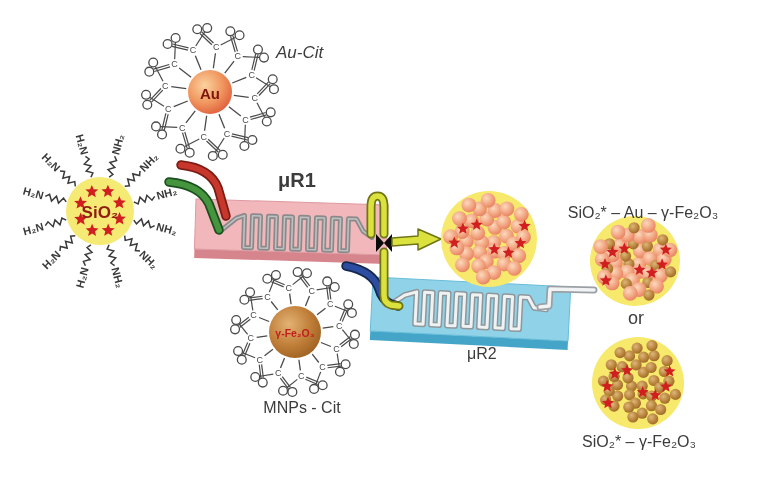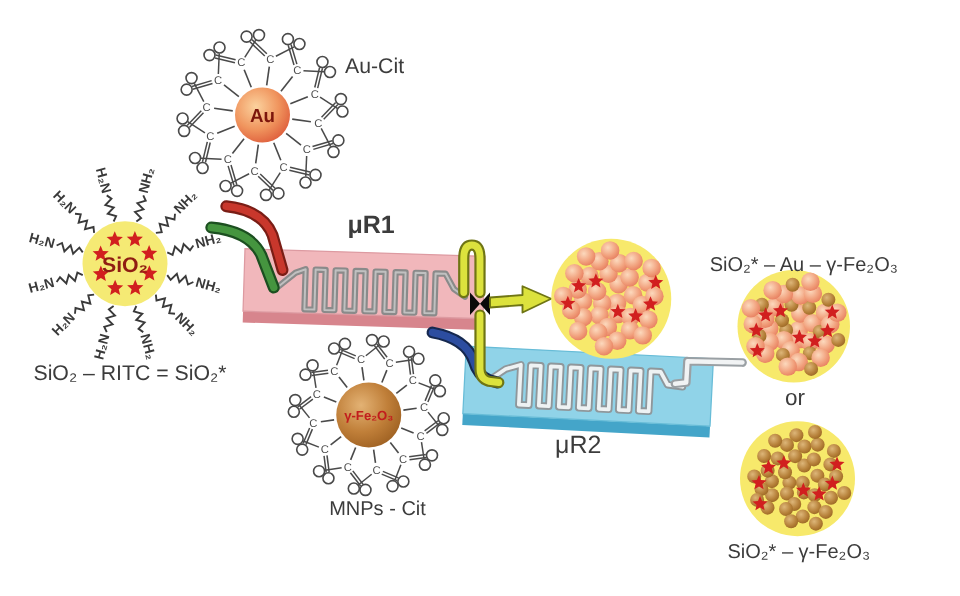--- a/index.html
+++ b/index.html
@@ -1,23 +1,23 @@
 <!DOCTYPE html>
 <html><head>
 <meta charset="utf-8">
 <style>
   html,body{margin:0;padding:0;background:#fff;}
   .canvas{position:relative;width:768px;height:477px;background:#ffffff;overflow:hidden;
           font-family:"Liberation Sans",sans-serif;}
   svg#scene{position:absolute;left:0;top:0;}
   svg text{font-family:"Liberation Sans","DejaVu Sans",sans-serif;}
   .lbl{position:absolute;color:#3c3c3c;white-space:nowrap;line-height:1.1;}
-  .lbl-aucit   {left:276px;top:44px;  font-size:17px;}
+  .lbl-aucit   {left:276px;top:44px;  font-size:17px;font-style:italic;}
   .lbl-mur1    {left:278px;top:169px; font-size:20px;font-weight:bold;}
-  .lbl-mur2    {left:444px;top:345px; font-size:20px;}
+  .lbl-mur2    {left:467px;top:345px; font-size:16px;}
   .lbl-ritc    {left:8px;  top:290px; font-size:17px; width:192px; text-align:center;}
   .lbl-mnps    {left:246px;top:399px; font-size:16px; width:112px; text-align:center;}
   .lbl-pau     {left:430px;top:161px; font-size:17px; width:112px; text-align:center;}
   .lbl-paufe   {left:548px;top:191px; font-size:16px; width:190px; text-align:center;margin-top:13px;}
   .lbl-or      {left:616px;top:309px; font-size:18px; width:40px; text-align:center;}
   .lbl-pfe     {left:582px;top:433px; font-size:16px; width:156px; text-align:left;}
 </style>
 </head>
 <body>
 
@@ -442,18 +442,17 @@
         <path d="M665.9,380.4 L667.5,384.5 L671.9,384.8 L668.6,387.6 L669.6,391.8 L665.9,389.6 L662.2,391.8 L663.2,387.6 L659.9,384.8 L664.2,384.5 Z" fill="#d11f1f" stroke="none"></path>
         <path d="M607.2,380.0 L608.8,384.0 L613.2,384.4 L609.9,387.2 L610.9,391.4 L607.2,389.2 L603.5,391.4 L604.5,387.2 L601.2,384.4 L605.5,384.0 Z" fill="#d11f1f" stroke="none"></path>
         <path d="M669.6,365.2 L671.3,369.2 L675.6,369.5 L672.3,372.3 L673.3,376.6 L669.6,374.3 L665.9,376.6 L666.9,372.3 L663.6,369.5 L668.0,369.2 Z" fill="#d11f1f" stroke="none"></path>
         <path d="M608.0,396.8 L609.7,400.8 L614.0,401.2 L610.7,404.0 L611.7,408.2 L608.0,406.0 L604.3,408.2 L605.3,404.0 L602.0,401.2 L606.4,400.8 Z" fill="#d11f1f" stroke="none"></path>
       </g>
     </svg>
 
   <div class="lbl lbl-aucit">Au-Cit</div>
   <div class="lbl lbl-mur1">μR1</div>
   <div class="lbl lbl-mur2">μR2</div>
-  <div class="lbl lbl-ritc">SiO₂ – RITC = SiO₂*</div>
   <div class="lbl lbl-mnps">MNPs - Cit</div>
   <div class="lbl lbl-paufe">SiO₂* – Au – γ-Fe₂O₃</div>
   <div class="lbl lbl-or">or</div>
   <div class="lbl lbl-pfe">SiO₂* – γ-Fe₂O₃</div>
 </div>
 
 </body></html>

